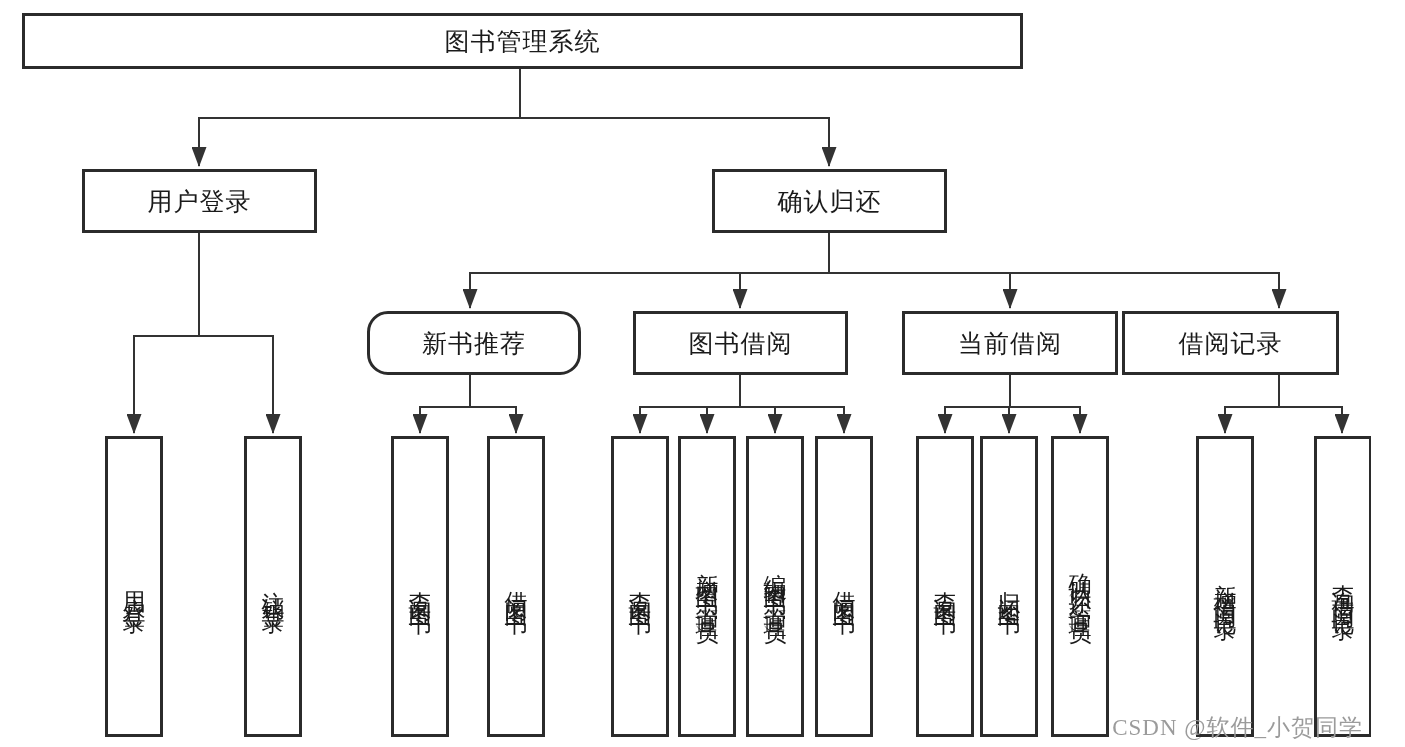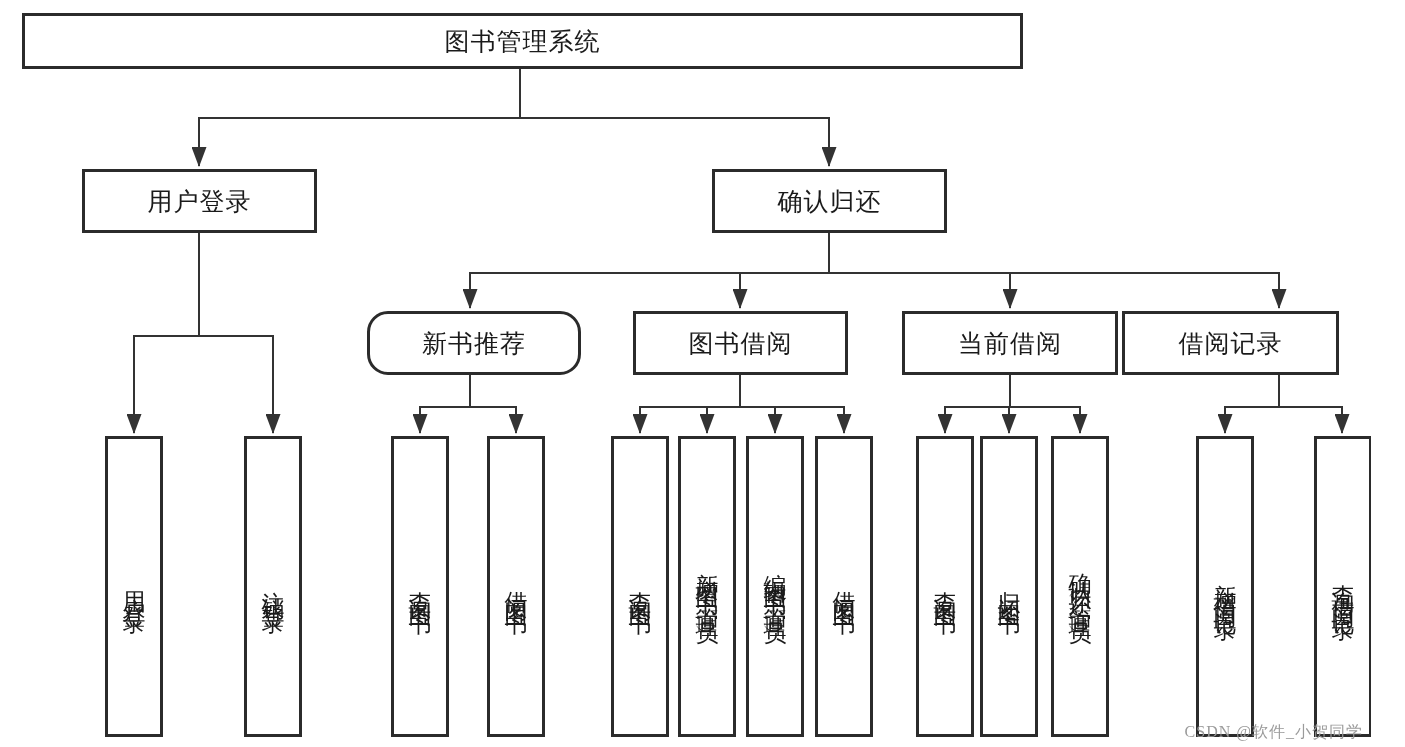--- a/index.html
+++ b/index.html
@@ -23,21 +23,21 @@
     font-size:25px; letter-spacing:1px; white-space:nowrap;
   }
   .leaf{top:436px; width:58px; height:301px;}
   .leaf .vtext{
     writing-mode:vertical-rl; text-orientation:mixed;
     font-size:23px; line-height:1; letter-spacing:7px; white-space:nowrap;
   }
   .hlabel{line-height:1;}
   #watermark{
     position:absolute; right:8px; bottom:4px;
-    color:var(--watermark); font-size:16px; letter-spacing:1px;
+    color:var(--watermark); font-size:23px; letter-spacing:1px;
     white-space:nowrap;
   }
 </style>
 </head>
 <body>
 
 <div id="canvas">
 
   <svg id="connectors" width="1405" height="747" viewBox="0 0 1405 747">
     <defs>

